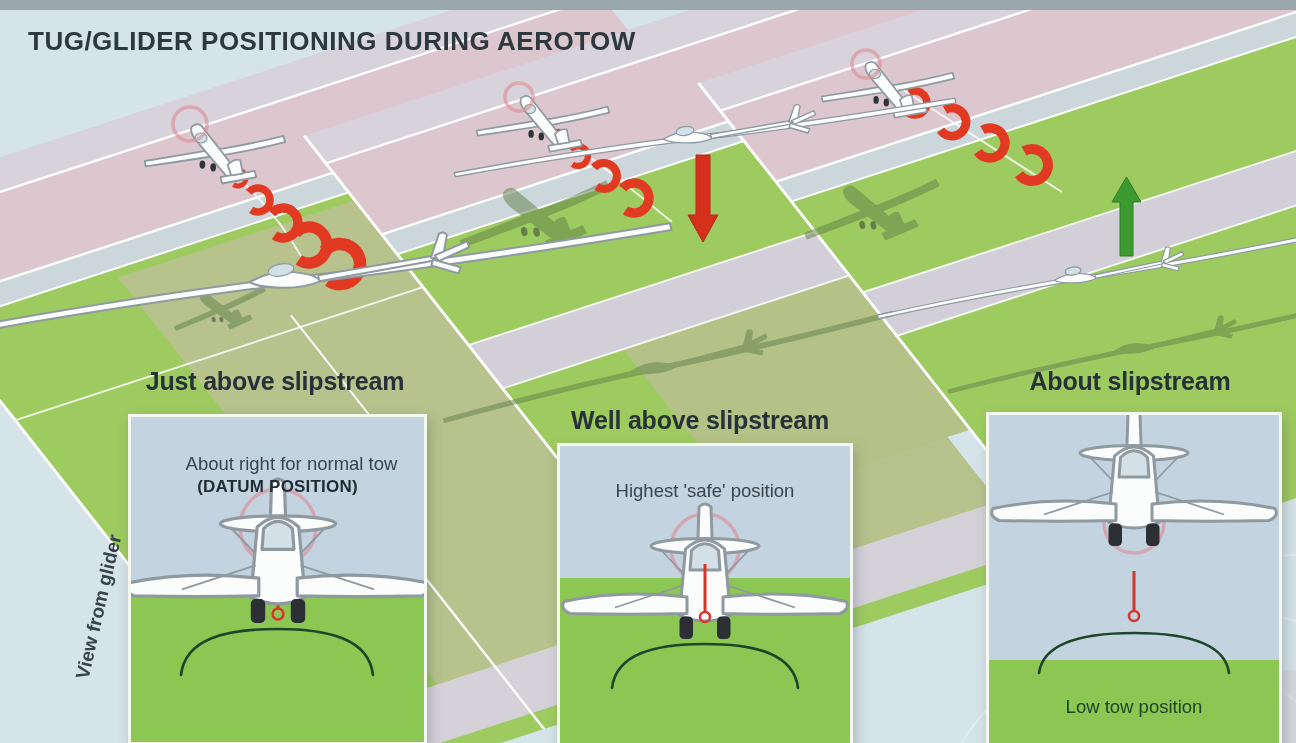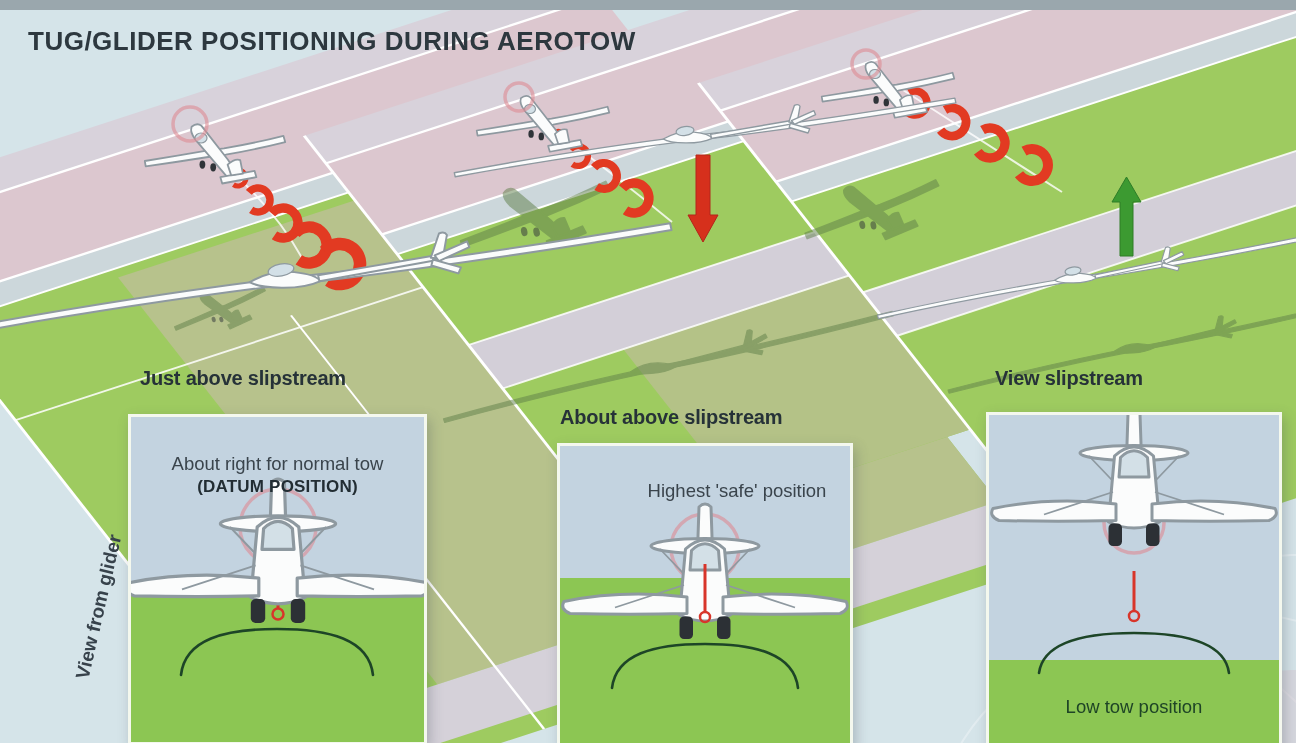--- a/index.html
+++ b/index.html
@@ -7,22 +7,22 @@
     position:relative;width:1296px;height:743px;overflow:hidden;
     background:#d5e4e9;font-family:"Liberation Sans",sans-serif;margin-top:10px;
     -webkit-font-smoothing:antialiased;
   }
   .scene-svg{position:absolute;left:0;top:0;}
   .page-title{
     position:absolute;left:28px;top:16px;margin:0;
     font-size:26px;font-weight:600;letter-spacing:.5px;color:#2d383f;
   }
   .scene-label{
-    position:absolute;font-size:20px;font-weight:bold;color:#263238;
-    letter-spacing:-.2px;
+    position:absolute;font-size:25px;font-weight:bold;color:#263238;
+    text-align:center;letter-spacing:-.2px;
   }
   .scene-label.l1{left:140px;top:357px;width:270px;}
   .scene-label.l2{left:560px;top:396px;width:280px;}
   .scene-label.l3{left:995px;top:357px;width:270px;}
   .side-label{
     position:absolute;left:-12px;top:585px;width:224px;height:24px;
     text-align:center;font-size:19px;font-weight:600;color:#37424b;
     transform:rotate(-77deg);
   }
   .inset{
@@ -30,23 +30,23 @@
     box-shadow:3px 5px 12px rgba(70,80,90,.30);
   }
   .inset.p1{left:128px;top:404px;width:299px;height:331px;
     background:linear-gradient(#c3d3e0 0 55%,#8cc653 55% 100%);}
   .inset.p2{left:557px;top:433px;width:296px;height:306px;
     background:linear-gradient(#c3d3e0 0 44%,#8cc653 44% 100%);}
   .inset.p3{left:986px;top:402px;width:296px;height:436px;
     background:linear-gradient(#c3d3e0 0 57%,#8cc653 57% 100%);}
   .inset svg{position:absolute;left:0;top:0;}
   .cap{position:absolute;left:0;width:100%;text-align:center;color:#3a444c;}
-  .p1 .cap.c1{top:36px;font-size:18.5px;}
+  .p1 .cap.c1{top:36px;font-size:18.5px;padding-left:14px;}
   .p1 .cap.c2{top:60px;font-size:17px;font-weight:bold;color:#222d33;letter-spacing:.2px;}
-  .p2 .cap.c1{top:34px;font-size:18.5px;padding-left:32px;}
+  .p2 .cap.c1{top:34px;font-size:18.5px;}
   .p3 .cap.c1{top:281px;font-size:18.5px;color:#1e4426;}
   
   .plane{fill:#fbfcfc;stroke:#8e99a0;stroke-width:2px;}
   .shade{fill:#5f7f49;stroke:#5f7f49;stroke-width:2px;opacity:.5;}
   .coil{stroke:#e23a22;fill:none;stroke-width:7.5px;}
   .axis{stroke:#ffffff;stroke-width:2px;fill:none;opacity:.8;}
   .wline{stroke:#ffffff;fill:none;}
   .propring{fill:none;stroke:rgba(221,138,146,.6);stroke-width:3.5px;}
   .canopy{fill:#d3e0e7;stroke:#8e99a0;stroke-width:1.2px;}
   .towline{stroke:#d8352a;stroke-width:3px;fill:none;}
@@ -201,22 +201,22 @@
       <circle class="deco" cx="1255" cy="755" r="150"></circle>
       <circle class="deco" cx="1145" cy="845" r="215"></circle>
       <circle class="deco" cx="1292" cy="640" r="95"></circle>
       <circle cx="1292" cy="745" r="85" fill="rgba(214,196,206,.40)"></circle>
     </g>
   </svg>
 
   <h1 class="page-title">TUG/GLIDER POSITIONING DURING AEROTOW</h1>
 
   <div class="scene-label l1">Just above slipstream</div>
-  <div class="scene-label l2">About above slipstream</div>
-  <div class="scene-label l3">View slipstream</div>
+  <div class="scene-label l2">Well above slipstream</div>
+  <div class="scene-label l3">About slipstream</div>
 
   <div class="side-label">View from glider</div>
 
   <div class="inset p1">
     <svg width="293" height="325" viewBox="0 0 293 325">
       <circle class="propring" cx="147" cy="110" r="38" stroke-width="5"></circle>
       <line class="towline" x1="147" y1="148" x2="147" y2="192"></line>
       <use href="#tugRear" class="plane" transform="translate(147,158) scale(1.6)"></use>
       <circle class="towring" cx="147" cy="197" r="5.5"></circle>
       <path class="nosearc" d="M 50 258 C 54 222 94 212 146 212 C 198 212 238 222 242 258"></path>

